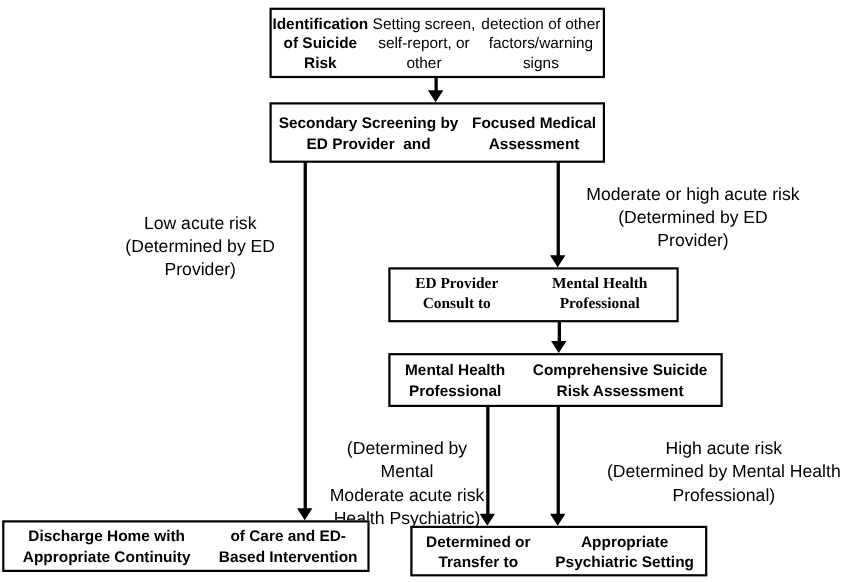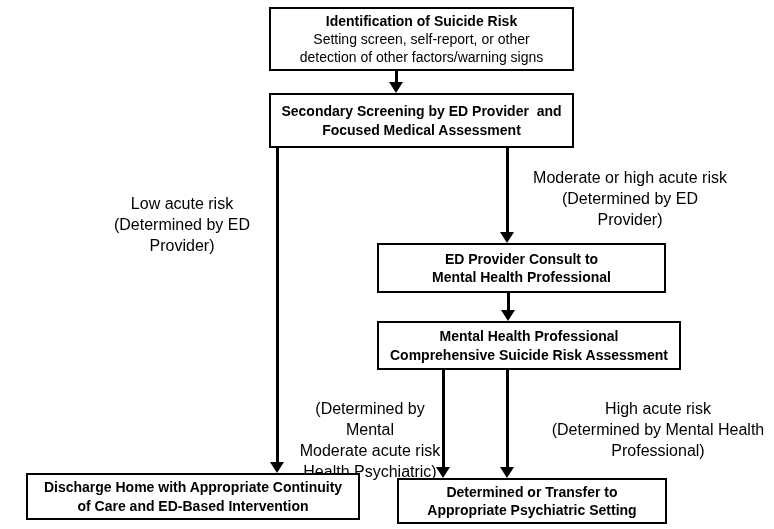--- a/index.html
+++ b/index.html
@@ -10,29 +10,28 @@
     font-family:"Liberation Sans",sans-serif;
     color:#000;
     overflow:hidden;
   }
   .box{
     position:absolute;
     box-sizing:border-box;
     border:2px solid #000;
     background:#fff;
     display:flex;
-    flex-direction:column;
+    flex-direction:row;
     justify-content:center;
     align-items:center;
     text-align:center;
     font-size:14px;
     font-weight:bold;
     line-height:1.3;
     white-space:pre-wrap;
-    margin-left:24px;
   }
   .box .sub{font-weight:normal;}
   .edge-label{
     position:absolute;
     font-size:16px;
     line-height:1.32;
     text-align:center;
     font-weight:normal;
     color:#000;
   }
@@ -46,21 +45,21 @@
     position:absolute;
     left:0;bottom:0;
     width:0;height:0;
     border-left:7px solid transparent;
     border-right:7px solid transparent;
     border-top:11px solid #000;
   }
   
   #b-ident{left:245px;top:7px;width:305px;height:64px;}
   #b-screen{left:245px;top:93px;width:305px;height:55px;}
-  #b-consult{left:353px;top:243px;width:289px;height:50px;}
+  #b-consult{left:353px;top:243px;width:264px;height:50px;font-family:Liberation Serif, serif;}
   #b-assess{left:353px;top:321px;width:304px;height:49px;}
   #b-discharge{left:2px;top:473px;width:334px;height:47px;}
   #b-admit{left:373px;top:478px;width:270px;height:46px;}
   
   #a-ident-screen{left:389px;top:71px;height:22px;}
   #a-screen-discharge{left:270px;top:147px;height:326px;}
   #a-screen-consult{left:500px;top:147px;height:96px;}
   #a-consult-assess{left:501px;top:292px;height:29px;}
   #a-assess-admit-left{left:436px;top:370px;height:108px;}
   #a-assess-admit-right{left:500px;top:370px;height:108px;}

